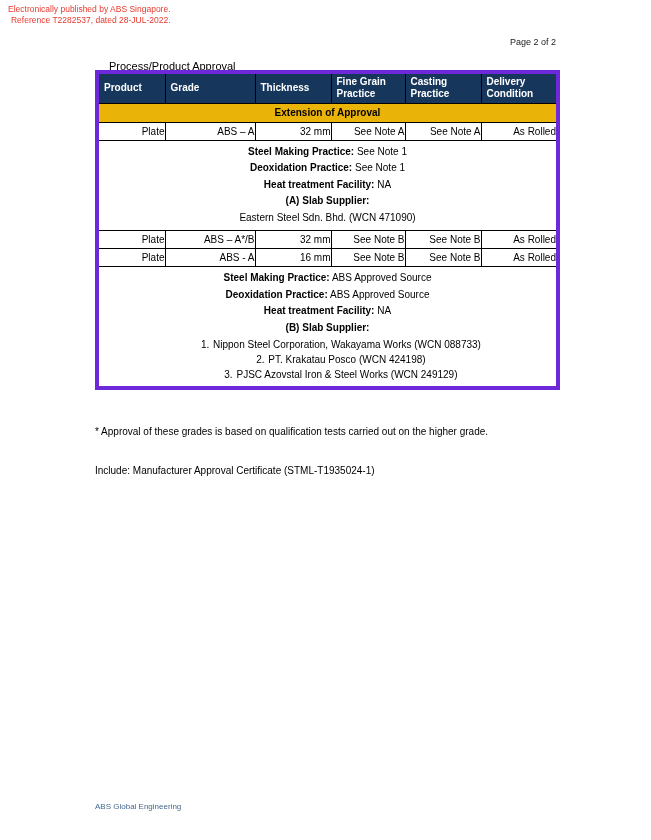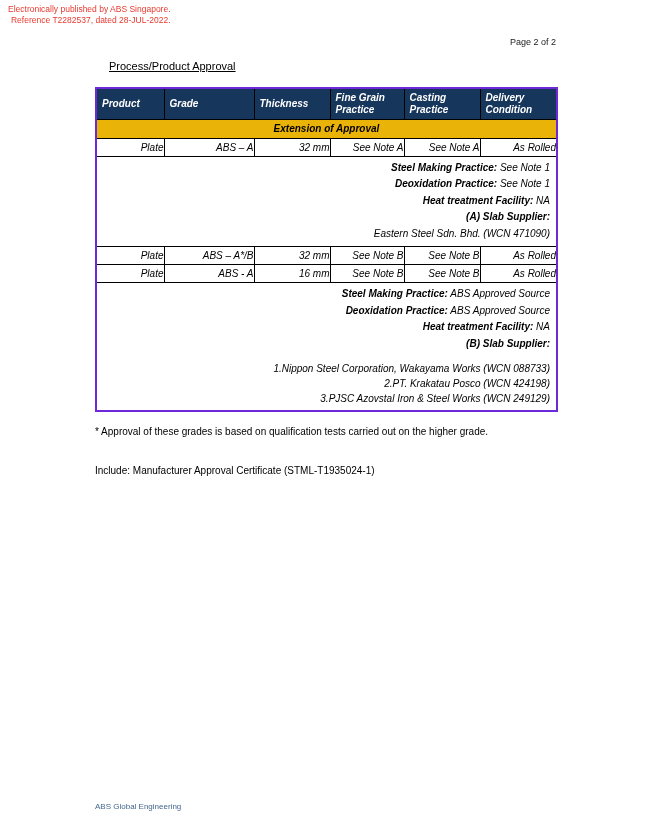--- a/index.html
+++ b/index.html
@@ -8,37 +8,37 @@
   .page { position:absolute; left:0; top:0; width:651px; height:840px; background:#fff; overflow:hidden; }
 
   .stamp { position:absolute; left:8px; top:4px; font-size:8.5px; line-height:10.5px;
            color:#e8392f; text-align:right; white-space:nowrap; }
 
   .pagenum { position:absolute; left:510px; top:37px; font-size:9px; color:#1a1a1a; }
 
   .heading { position:absolute; left:95px; top:60px; font-size:11px; color:#000;
              text-decoration:underline;padding-left:14px; }
 
-  table.approval { position:absolute; left:95px; top:87px; width:461px;
+  table.approval { position:absolute; left:95px; top:70px; width:461px;
                    border-collapse:collapse; table-layout:fixed;
-                   border:2px solid #6d28d9;font-style:italic; }
+                   border:4px solid #6d28d9; }
   table.approval th, table.approval td { border:1px solid #000; font-size:10px; overflow:hidden; }
 
   tr.head th { background:#16365c; color:#ffffff; font-weight:bold; text-align:left;
                vertical-align:middle; padding:2px 5px; height:31px; line-height:12px; }
 
   tr.band td { background:#eab308; font-weight:bold; text-align:center;
                height:19px; vertical-align:middle; }
 
   tr.data td { text-align:right; height:18px; vertical-align:middle; }
 
-  tr.info td { text-align:right; vertical-align:top; padding:3px 6px 4px 6px; }
+  tr.info td { text-align:center; vertical-align:top; padding:3px 6px 4px 6px; }
   .line { line-height:16.5px; }
   .b { font-weight:bold; }
-  .supplier-list { margin-top:9px; }
+  .supplier-list { margin-top:1px; }
   .li { line-height:15px; padding-left:23px; }
   .num { display:inline-block; width:16px; }
 
   .footnote { position:absolute; left:95px; top:426px; width:470px; font-size:10px; }
   .include  { position:absolute; left:95px; top:465px; width:470px; font-size:10px; }
 
   .footer { position:absolute; left:95px; top:802px; font-size:8px; line-height:10.5px;
             color:#44678e;text-align:right; }
 </style>
 </head>

